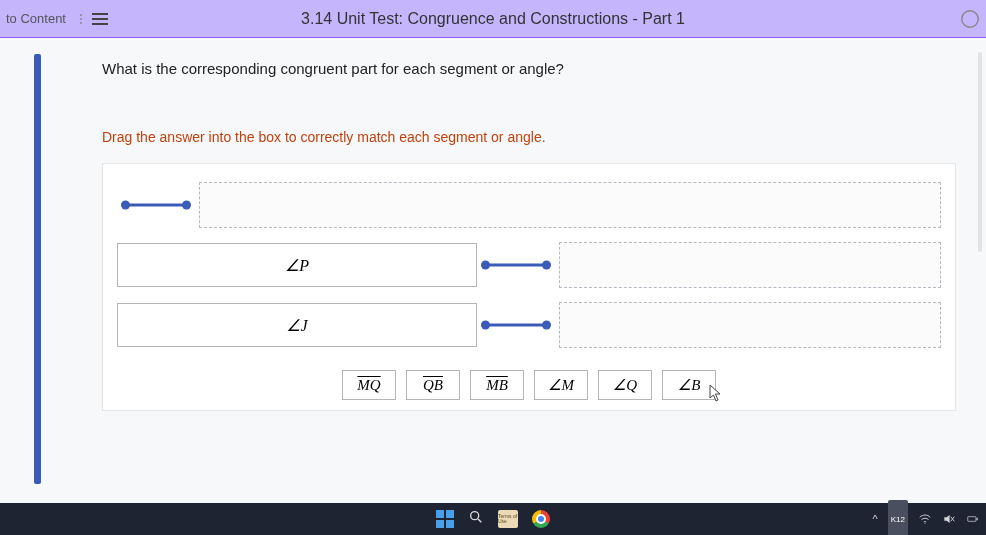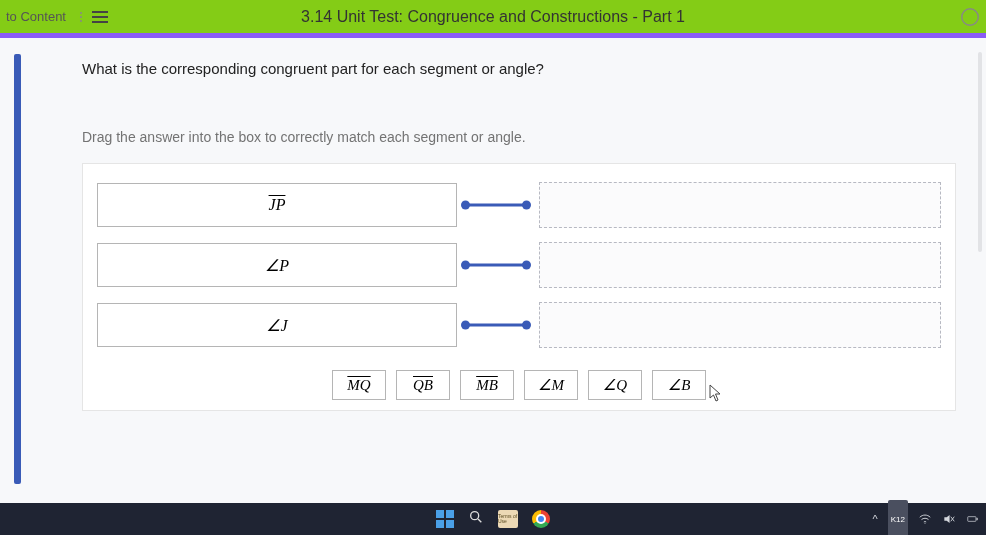--- a/index.html
+++ b/index.html
@@ -6,22 +6,22 @@
     body {
       font-family: Arial, Helvetica, sans-serif;
       width: 986px;
       height: 535px;
       background: #f7f8fa;
       overflow: hidden;
       position: relative;
     }
     .top-bar {
       height: 38px;
-      background: #84cc16;
-      border-bottom: 5px solid #8b5cf6;
+      background: #c4b5fd;
+      border-bottom: 1px solid #8b5cf6;
       display: flex;
       align-items: center;
       position: relative;
       padding: 8px 6px;
     }
     .top-left {
       display: flex;
       align-items: center;
       gap: 10px;
       font-size: 13px;
@@ -59,20 +59,21 @@
       transform: translateY(-50%);
       width: 24px; height: 24px;
       display:flex; align-items:center; justify-content:center;
     }
     .circle-icon svg { width:22px; height:22px; }
 
     .content-wrap {
       position: relative;
       padding: 10px 10px 0 6px;
       height: calc(100% - 38px - 32px);
+      margin-left: 20px;
     }
     .gutter-bar {
       position: absolute;
       left: 14px;
       top: 16px;
       width: 7px;
       height: 430px;
       background: #3a5bb7;
       border-radius: 2px;
     }
@@ -90,21 +91,21 @@
       margin-right: 20px;
       padding-top: 12px;
     }
     .q-text {
       font-size: 15px;
       color: #222;
       margin-bottom: 52px;
     }
     .instruction {
       font-size: 14px;
-      color: #737373;
+      color: #c2410c;
       margin-bottom: 18px;
     }
     .match-area {
       background: #fff;
       border: 1px solid #e5e5e5;
       padding: 18px 14px 10px 14px;
     }
     .match-row {
       display: flex;
       align-items: center;
@@ -247,23 +248,20 @@
   <div class="gutter-bar"></div>
   <div class="right-scroll-hint"></div>
 
   <div class="question-block">
     <div class="q-text">What is the corresponding congruent part for each segment or angle?</div>
     <div class="instruction">Drag the answer into the box to correctly match each segment or angle.</div>
 
     <div class="match-area">
       <div id="rows-container">
           <div class="match-row">
-            <div class="prompt-box">
-              <span class="overline">JP</span>
-            </div>
             <div class="connector">
               <span class="dot l"></span>
               <span class="line"></span>
               <span class="dot r"></span>
             </div>
             <div class="drop-zone"></div>
           </div>
           <div class="match-row">
             <div class="prompt-box">∠P</div>
             <div class="connector">

